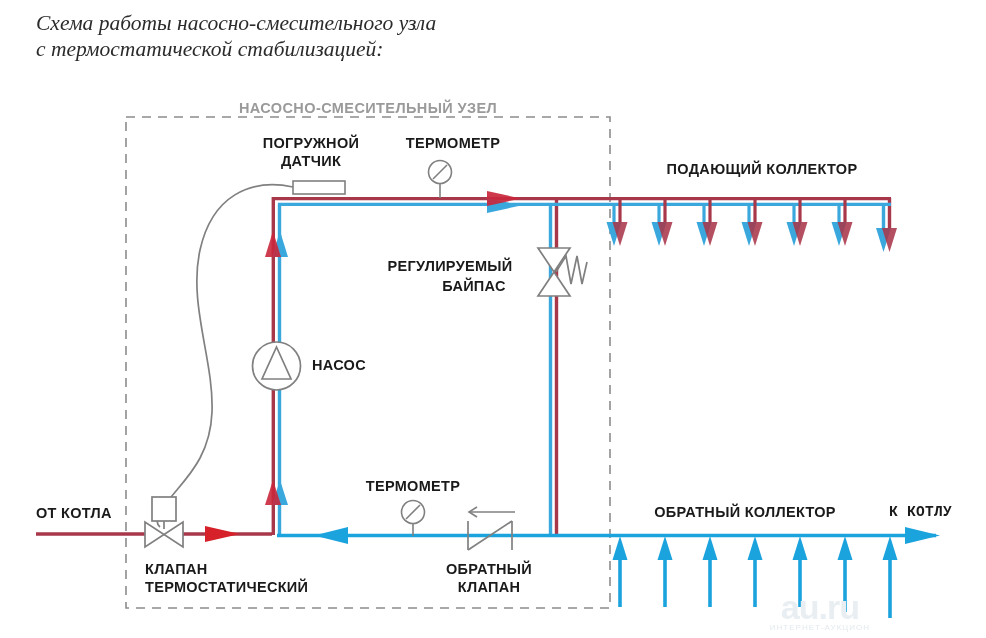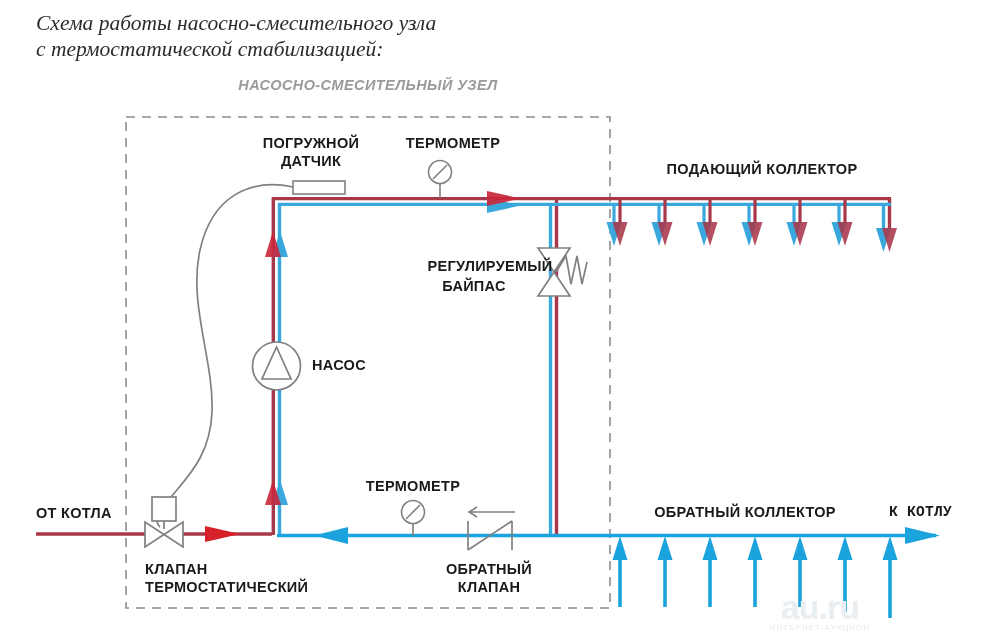--- a/index.html
+++ b/index.html
@@ -173,28 +173,28 @@
     <g>
       <line x1="468" y1="521" x2="468" y2="550" stroke="#808080" stroke-width="1.7"></line>
       <line x1="468" y1="550" x2="512" y2="521" stroke="#808080" stroke-width="1.7"></line>
       <line x1="512" y1="521" x2="512" y2="550" stroke="#808080" stroke-width="1.7"></line>
       <line x1="470" y1="512" x2="515" y2="512" stroke="#808080" stroke-width="1.6"></line>
       <polyline points="477,507 469,512 477,517" fill="none" stroke="#808080" stroke-width="1.6"></polyline>
     </g>
 
   </svg>
 
-  <div class="zone-cap" style="left:368px;top:77px;font-style:italic;">НАСОСНО-СМЕСИТЕЛЬНЫЙ УЗЕЛ</div>
+  <div class="zone-cap" style="left:368px;top:100px;">НАСОСНО-СМЕСИТЕЛЬНЫЙ УЗЕЛ</div>
 
   <div class="lbl c" style="left:311px;top:135px;">ПОГРУЖНОЙ</div>
   <div class="lbl c" style="left:311px;top:153px;">ДАТЧИК</div>
 
   <div class="lbl c" style="left:453px;top:135px;">ТЕРМОМЕТР</div>
 
-  <div class="lbl c" style="left:450px;top:258px;margin-left:40px;">РЕГУЛИРУЕМЫЙ</div>
+  <div class="lbl c" style="left:450px;top:258px;">РЕГУЛИРУЕМЫЙ</div>
   <div class="lbl c" style="left:442px;top:278px;margin-left:32px;">БАЙПАС</div>
 
   <div class="lbl" style="left:312px;top:357px;">НАСОС</div>
 
   <div class="lbl c" style="left:762px;top:161px;">ПОДАЮЩИЙ КОЛЛЕКТОР</div>
 
   <div class="lbl c" style="left:745px;top:504px;">ОБРАТНЫЙ КОЛЛЕКТОР</div>
 
   <div class="lbl" style="left:889px;top:504px;font-family:Liberation Mono, monospace;">К КОТЛУ</div>
 

